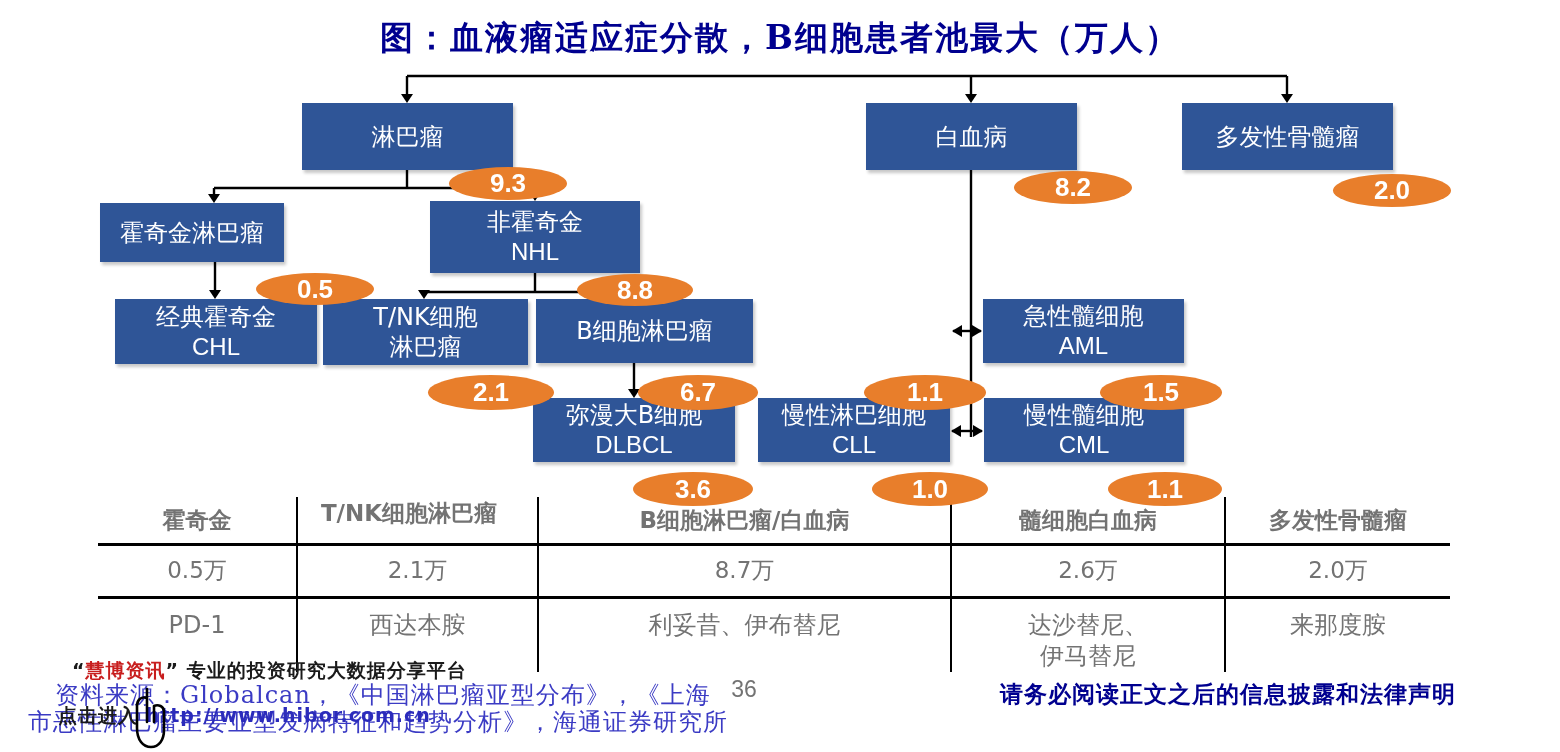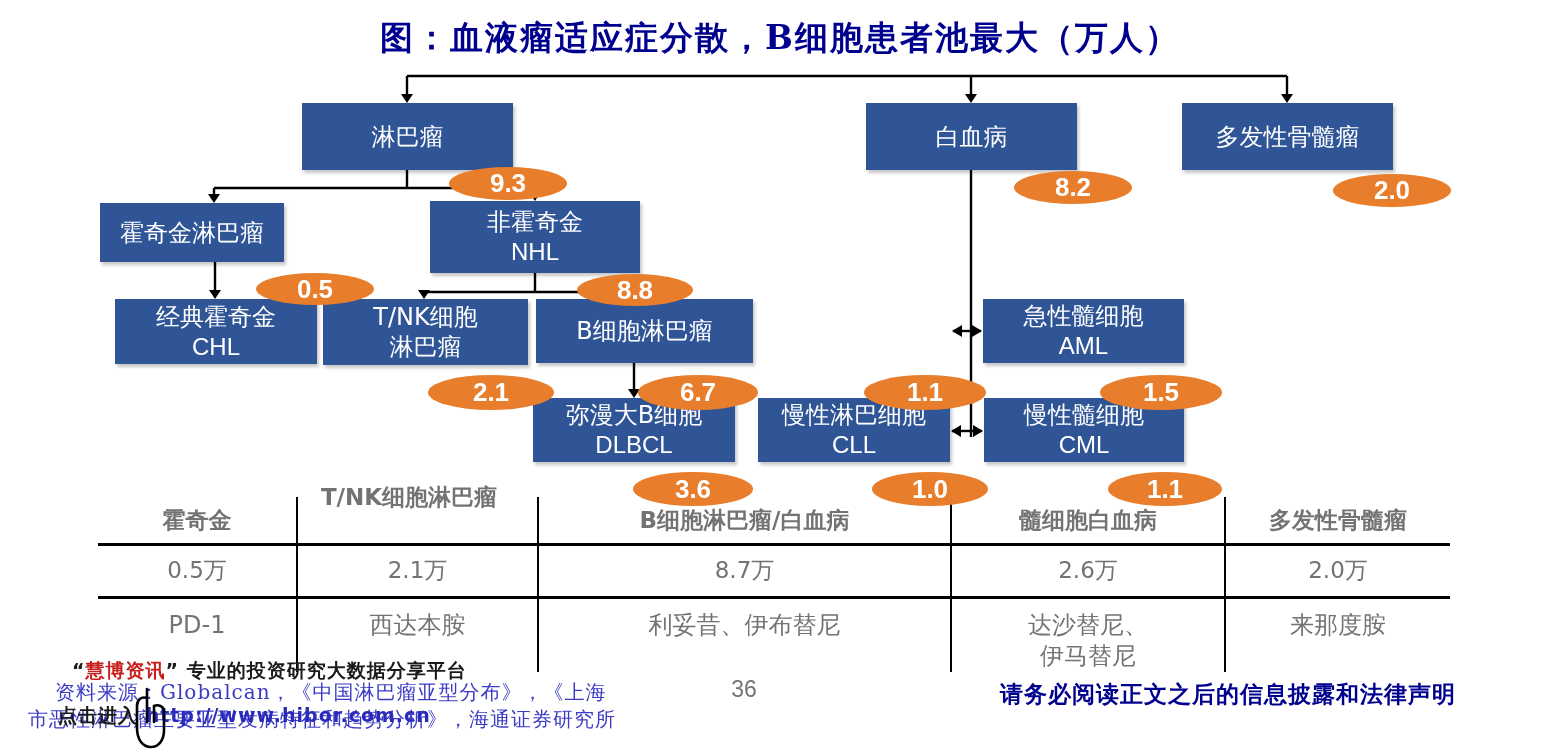--- a/index.html
+++ b/index.html
@@ -19,21 +19,21 @@
   svg.connectors{position:absolute;left:0;top:0;z-index:4;}
   .hline,.vline{position:absolute;background:#000000;z-index:1;}
   .cell{position:absolute;text-align:center;color:#737373;z-index:2;}
   .th{font-weight:bold;font-size:23px;line-height:46px;height:46px;}
   .td{font-size:23px;line-height:48px;height:48px;}
   .td2{font-size:24px;line-height:31px;padding-top:8px;}
   .pre{white-space:pre-line;}
   .wm1{position:absolute;left:28px;top:658px;font-size:19px;font-weight:bold;
        color:#1a1a1a;z-index:7;letter-spacing:1px;margin-left:44px;}
   .brand{color:#C81E1E;}
-  .src{position:absolute;font-family:"DejaVu Serif",serif;font-size:20px;
+  .src{position:absolute;font-family:"DejaVu Serif",serif;font-size:24px;
        color:#3B3BC4;z-index:6;letter-spacing:1px;}
   .wm2{position:absolute;left:58px;top:703px;font-size:19px;font-weight:bold;
        color:#1a1a1a;z-index:7;letter-spacing:1px;}
   .url{color:#2B2BBB;}
   .hand{position:absolute;left:126px;top:686px;z-index:8;}
   .pagenum{position:absolute;left:714px;top:676px;width:60px;text-align:center;
            font-size:23px;color:#737373;z-index:6;font-family:"Liberation Sans",sans-serif;}
   .disclaimer{position:absolute;left:900px;top:679px;width:556px;text-align:right;
               font-family:"DejaVu Serif",serif;font-weight:bold;font-size:23px;
               color:#00008F;z-index:6;letter-spacing:1px;}
@@ -143,21 +143,21 @@
   <div class="badge" style="left:1108px;top:452px;width:114px;height:34px">1.1</div>
 
   <div class="vline" style="left:296px;top:497px;width:2px;height:175px"></div>
   <div class="vline" style="left:537px;top:497px;width:2px;height:175px"></div>
   <div class="vline" style="left:950px;top:497px;width:2px;height:175px"></div>
   <div class="vline" style="left:1224px;top:497px;width:2px;height:175px"></div>
   <div class="hline" style="left:98px;top:543px;width:1352px;height:3px"></div>
   <div class="hline" style="left:98px;top:596px;width:1352px;height:3px"></div>
 
   <div class="cell th" style="left:98px;top:497px;width:198px">霍奇金</div>
-  <div class="cell th" style="left:298px;top:474px;width:222px">T/NK细胞淋巴瘤</div>
+  <div class="cell th" style="left:298px;top:490px;width:222px">T/NK细胞淋巴瘤</div>
   <div class="cell th" style="left:539px;top:497px;width:411px">B细胞淋巴瘤/白血病</div>
   <div class="cell th" style="left:952px;top:497px;width:272px">髓细胞白血病</div>
   <div class="cell th" style="left:1226px;top:497px;width:224px">多发性骨髓瘤</div>
 
   <div class="cell td" style="left:98px;top:546px;width:198px">0.5万</div>
   <div class="cell td" style="left:298px;top:546px;width:239px">2.1万</div>
   <div class="cell td" style="left:539px;top:546px;width:411px">8.7万</div>
   <div class="cell td" style="left:952px;top:546px;width:272px">2.6万</div>
   <div class="cell td" style="left:1226px;top:546px;width:224px">2.0万</div>
 

